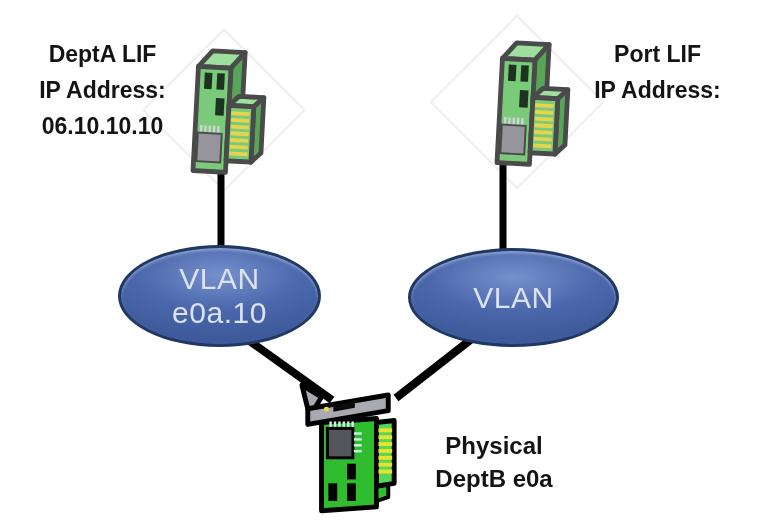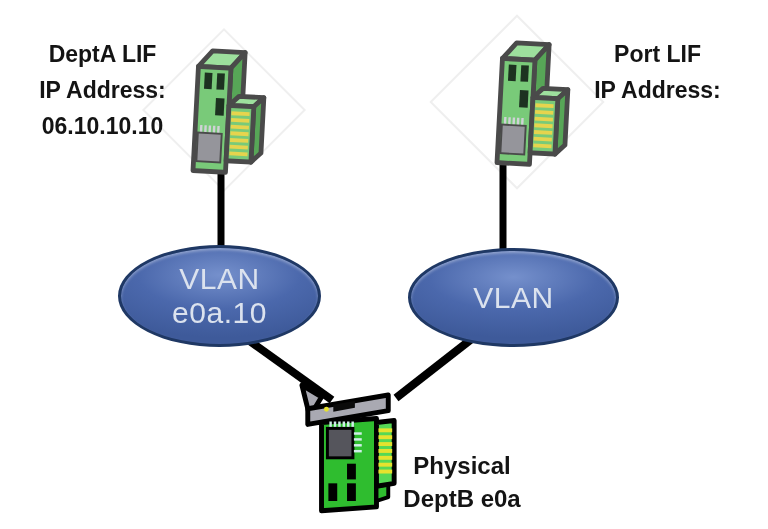--- a/index.html
+++ b/index.html
@@ -169,18 +169,18 @@
       <rect x="59" y="64" width="8" height="2.5" fill="#cfeee8"></rect>
       <rect x="59" y="70" width="8" height="2.5" fill="#cfeee8"></rect>
     </g>
     <g>
       <rect x="52" y="84" width="9" height="16" fill="#000"></rect>
       <rect x="33" y="104" width="9" height="18" fill="#000"></rect>
       <rect x="52" y="104" width="9" height="18" fill="#000"></rect>
     </g>
   </svg>
 
-  <div class="node-label port-label" style="left:398px; top:449px; width:128px;">
+  <div class="node-label port-label" style="left:398px; top:429px; width:128px;padding-left:32px;">
     <div>Physical</div>
     <div>DeptB e0a</div>
   </div>
 
 </div>
 
 </body></html>

